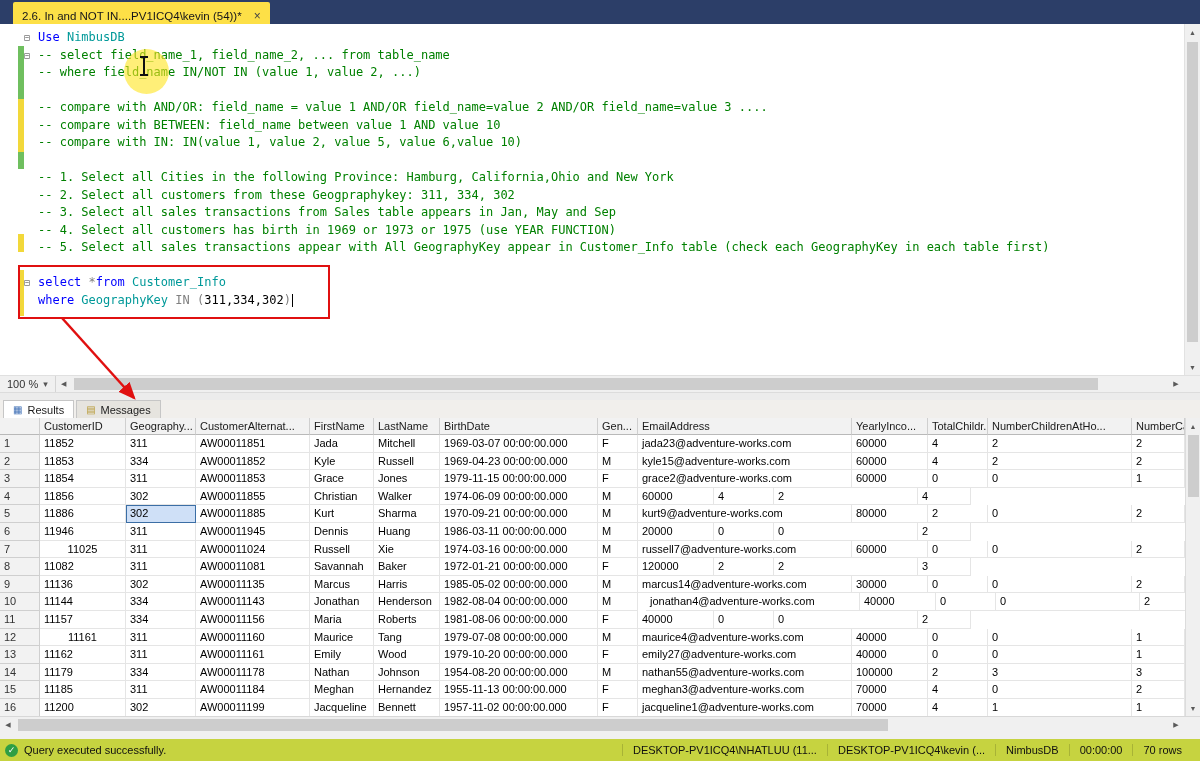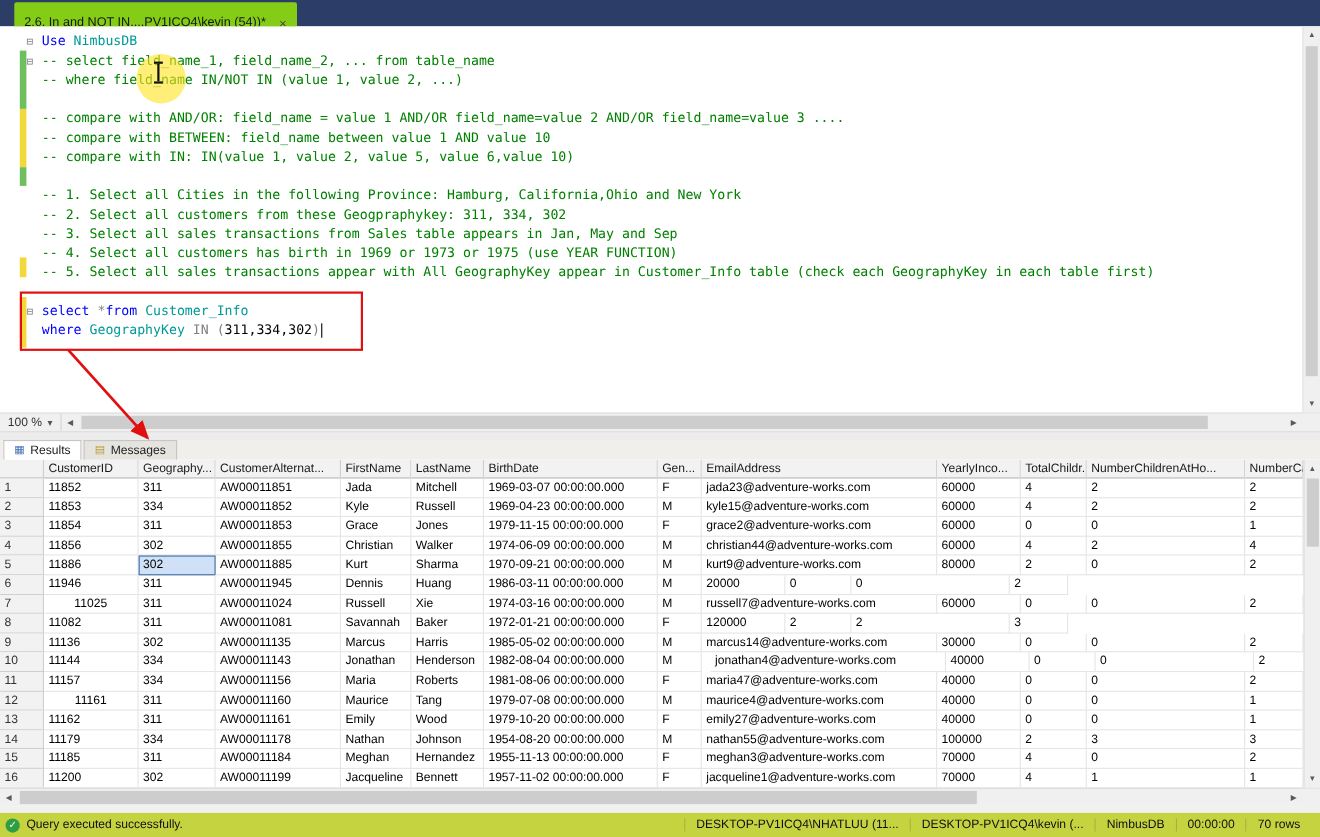--- a/index.html
+++ b/index.html
@@ -1,22 +1,22 @@
 <!DOCTYPE html>
 <html style="--keyword: #0000ff; --comment: #008000; --identifier: #009999; --operator: #808080; --number: #000000; --annotation: #e01010; --highlight: #ffe41e; --statusbar: #c6d340; --tabstrip: #2c3e68; --selected-cell-bg: #cfe0f7;"><head>
 <meta charset="utf-8">
 <style>
   html,body{margin:0;padding:0;}
   body{width:1200px;height:761px;position:relative;overflow:hidden;background:#fff;
        font-family:"Liberation Sans",sans-serif;-webkit-font-smoothing:antialiased;}
 
   
   .tabstrip{position:absolute;left:0;top:0;width:1200px;height:24px;background:var(--tabstrip,#2c3e68);}
-  .doc-tab{position:absolute;left:13px;top:2px;height:22px;background:#84cc16;display:flex;align-items:center;
-           padding:8px 9px;font-size:11.5px;color:#15151a;border-radius:2px 2px 0 0;white-space:nowrap;}
+  .doc-tab{position:absolute;left:13px;top:2px;height:22px;background:#fde047;display:flex;align-items:center;
+           padding:3px 9px;font-size:11.5px;color:#15151a;border-radius:2px 2px 0 0;white-space:nowrap;}
   .tab-close{margin-left:12px;color:#444;font-size:12px;line-height:12px;cursor:pointer;}
 
   
   .editor{position:absolute;left:0;top:24px;width:1200px;height:351px;background:#fff;overflow:hidden;}
   .margin-strip{position:absolute;left:18px;top:0;width:6px;height:100%;}
   .mark{position:absolute;left:0;width:6px;}
   .code-area{position:absolute;left:24px;top:5px;right:17px;font-family:"DejaVu Sans Mono",monospace;
              font-size:12px;line-height:17.5px;white-space:pre;color:#000;}
   .code-line{height:17.5px;}
   .fold-m{display:inline-block;width:14px;color:#7a7a7a;font-size:10px;}
@@ -205,21 +205,20 @@
       </div>
       <div class="grow">
         <div class="gcell gnum" style="width: 40px;">4</div>
         <div class="gcell gdata" style="width: 86px;">11856</div>
         <div class="gcell gdata" style="width: 70px;">302</div>
         <div class="gcell gdata" style="width: 114px;">AW00011855</div>
         <div class="gcell gdata" style="width: 64px;">Christian</div>
         <div class="gcell gdata" style="width: 66px;">Walker</div>
         <div class="gcell gdata" style="width: 158px;">1974-06-09 00:00:00.000</div>
         <div class="gcell gdata" style="width: 40px;">M</div>
-        <div class="gcell gdata" style="width: 214px;">christian44@adventure-works.com</div>
         <div class="gcell gdata" style="width: 76px;">60000</div>
         <div class="gcell gdata" style="width: 60px;">4</div>
         <div class="gcell gdata" style="width: 144px;">2</div>
         <div class="gcell gdata" style="width: 53px;">4</div>
       </div>
       <div class="grow">
         <div class="gcell gnum" style="width: 40px;">5</div>
         <div class="gcell gdata" style="width: 86px;">11886</div>
         <div class="gcell gdata sel" style="width: 70px;">302</div>
         <div class="gcell gdata" style="width: 114px;">AW00011885</div>
@@ -308,21 +307,20 @@
       </div>
       <div class="grow">
         <div class="gcell gnum" style="width: 40px;">11</div>
         <div class="gcell gdata" style="width: 86px;">11157</div>
         <div class="gcell gdata" style="width: 70px;">334</div>
         <div class="gcell gdata" style="width: 114px;">AW00011156</div>
         <div class="gcell gdata" style="width: 64px;">Maria</div>
         <div class="gcell gdata" style="width: 66px;">Roberts</div>
         <div class="gcell gdata" style="width: 158px;">1981-08-06 00:00:00.000</div>
         <div class="gcell gdata" style="width: 40px;">F</div>
-        <div class="gcell gdata" style="width: 214px;">maria47@adventure-works.com</div>
         <div class="gcell gdata" style="width: 76px;">40000</div>
         <div class="gcell gdata" style="width: 60px;">0</div>
         <div class="gcell gdata" style="width: 144px;">0</div>
         <div class="gcell gdata" style="width: 53px;">2</div>
       </div>
       <div class="grow">
         <div class="gcell gnum" style="width: 40px;">12</div>
         <div class="gcell gdata" style="width: 86px; text-align: center;">11161</div>
         <div class="gcell gdata" style="width: 70px;">311</div>
         <div class="gcell gdata" style="width: 114px;">AW00011160</div>

